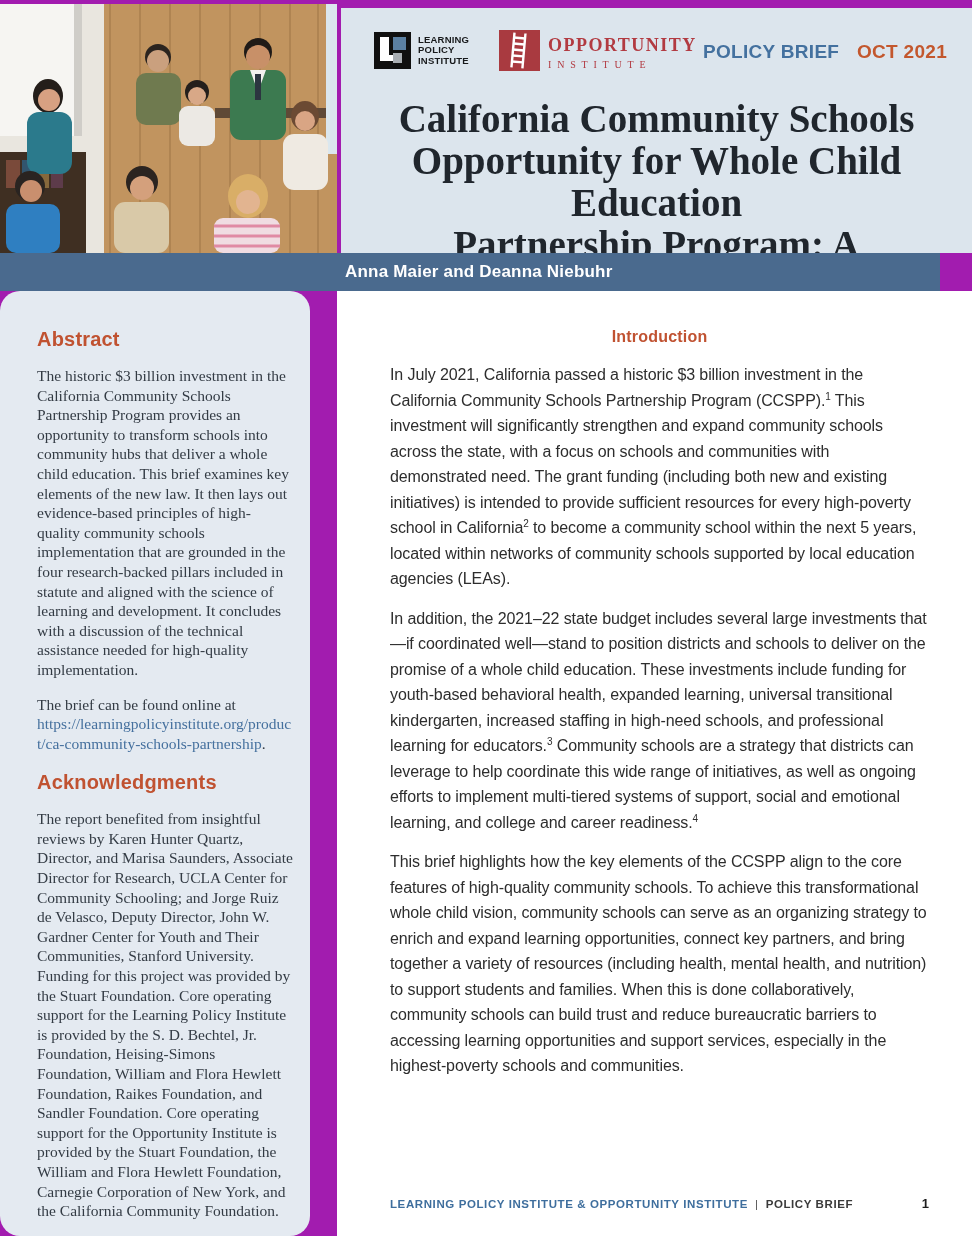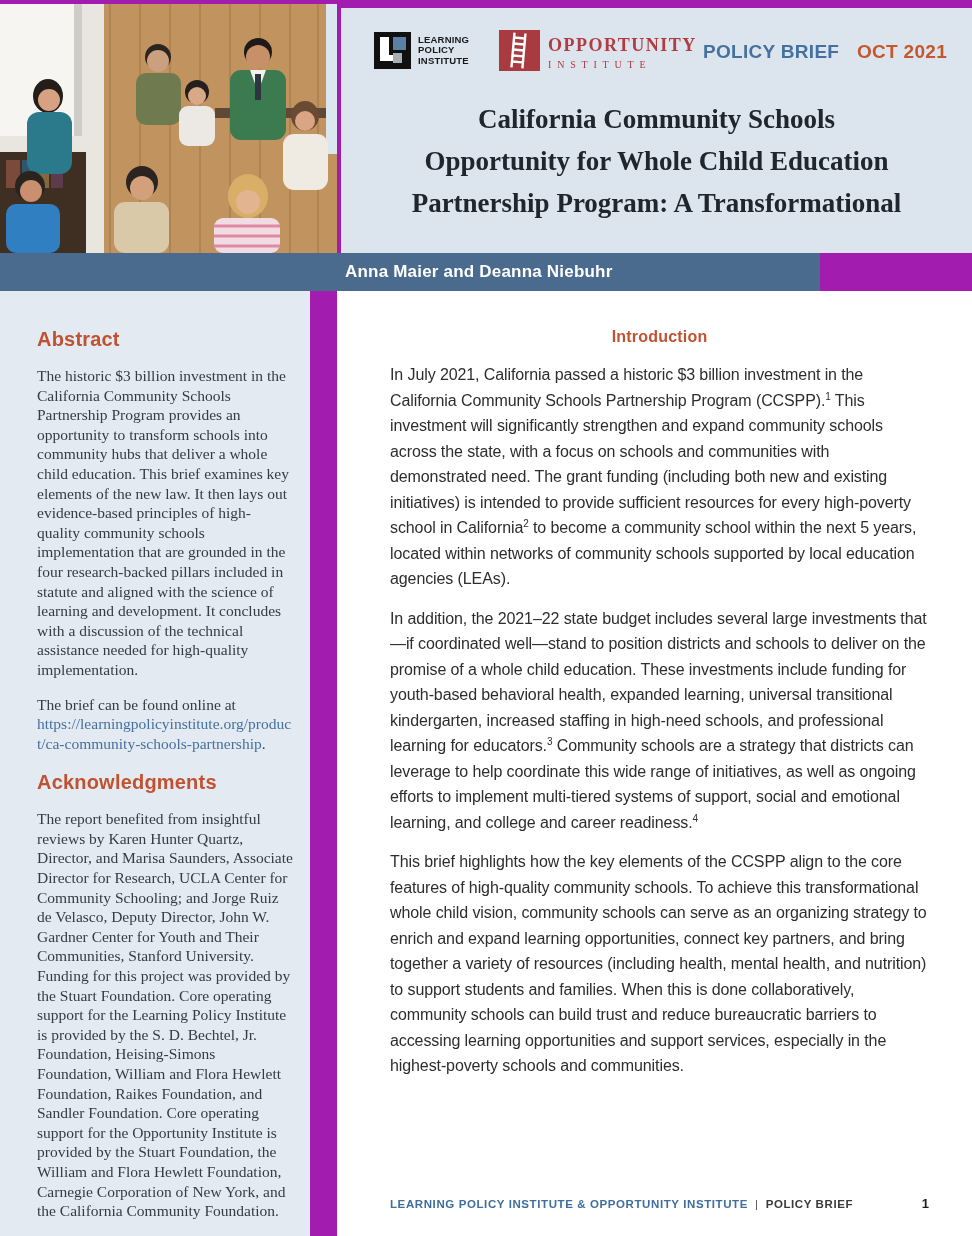--- a/index.html
+++ b/index.html
@@ -26,28 +26,28 @@
   .oi-mark { width:41px; height:41px; background:#a93a40; flex:0 0 auto; }
   .oi-text { padding-top:5px; color:#b23a41; }
   .oi-name { font-family:"Liberation Serif", serif; font-weight:700; font-size:18px; letter-spacing:1.5px; }
   .oi-sub  { font-family:"Liberation Serif", serif; font-size:10px; letter-spacing:5.8px; margin-top:3px; }
 
   .policy-brief { position:absolute; left:362px; top:33px; font-size:19px; font-weight:700; color:#44719f; letter-spacing:.3px; }
   .issue-date   { position:absolute; left:516px; top:33px; font-size:19px; font-weight:700; color:#c3572d; letter-spacing:.3px; }
 
   .title { position:absolute; left:0; right:0; top:90px; text-align:center;
            font-family:"Liberation Serif", serif; font-weight:600;
-           font-size:27px; line-height:42px; color:#20262d; }
-
-  
-  .banner { position:absolute; left:0; top:253px; width:820px; height:38px; background:#4a6a8e; }
+           font-size:39px; line-height:42px; color:#20262d; }
+
+  
+  .banner { position:absolute; left:0; top:253px; width:940px; height:38px; background:#4a6a8e; }
   .banner-text { position:absolute; left:345px; top:0; line-height:38px; color:#ffffff; font-weight:700; font-size:17px; letter-spacing:.2px; }
 
   
-  .sidebar { position:absolute; left:0; top:291px; width:310px; height:945px; background:#e4eaf1; padding:37px 17px 0 37px; }
+  .sidebar { position:absolute; left:0; top:291px; width:310px; height:945px; background:#e4eaf1; padding:37px 17px 0 37px;border-radius:20px; }
   .side-h { font-size:20px; font-weight:700; color:#c05231; margin-bottom:15px; letter-spacing:.2px; }
   .side-text p { font-family:"Liberation Serif", serif; font-size:15.5px; line-height:19.6px; color:#333b44; margin-bottom:15px; }
   .side-link { color:#45709e; text-decoration:none; overflow-wrap:anywhere;text-align:right; }
   .ack-block { margin-top:18px; }
 
   
   .main { position:absolute; left:337px; top:291px; width:635px; height:945px; background:#ffffff; }
   .main-inner { padding:37px 43px 0 53px; }
   .intro-h { font-size:16px; font-weight:700; color:#c05231; text-align:center; margin-bottom:16px; letter-spacing:.2px; }
   .body-text p { font-size:16px; line-height:25.5px; color:#2d2d2d; margin-bottom:14px; letter-spacing:-0.1px; }

